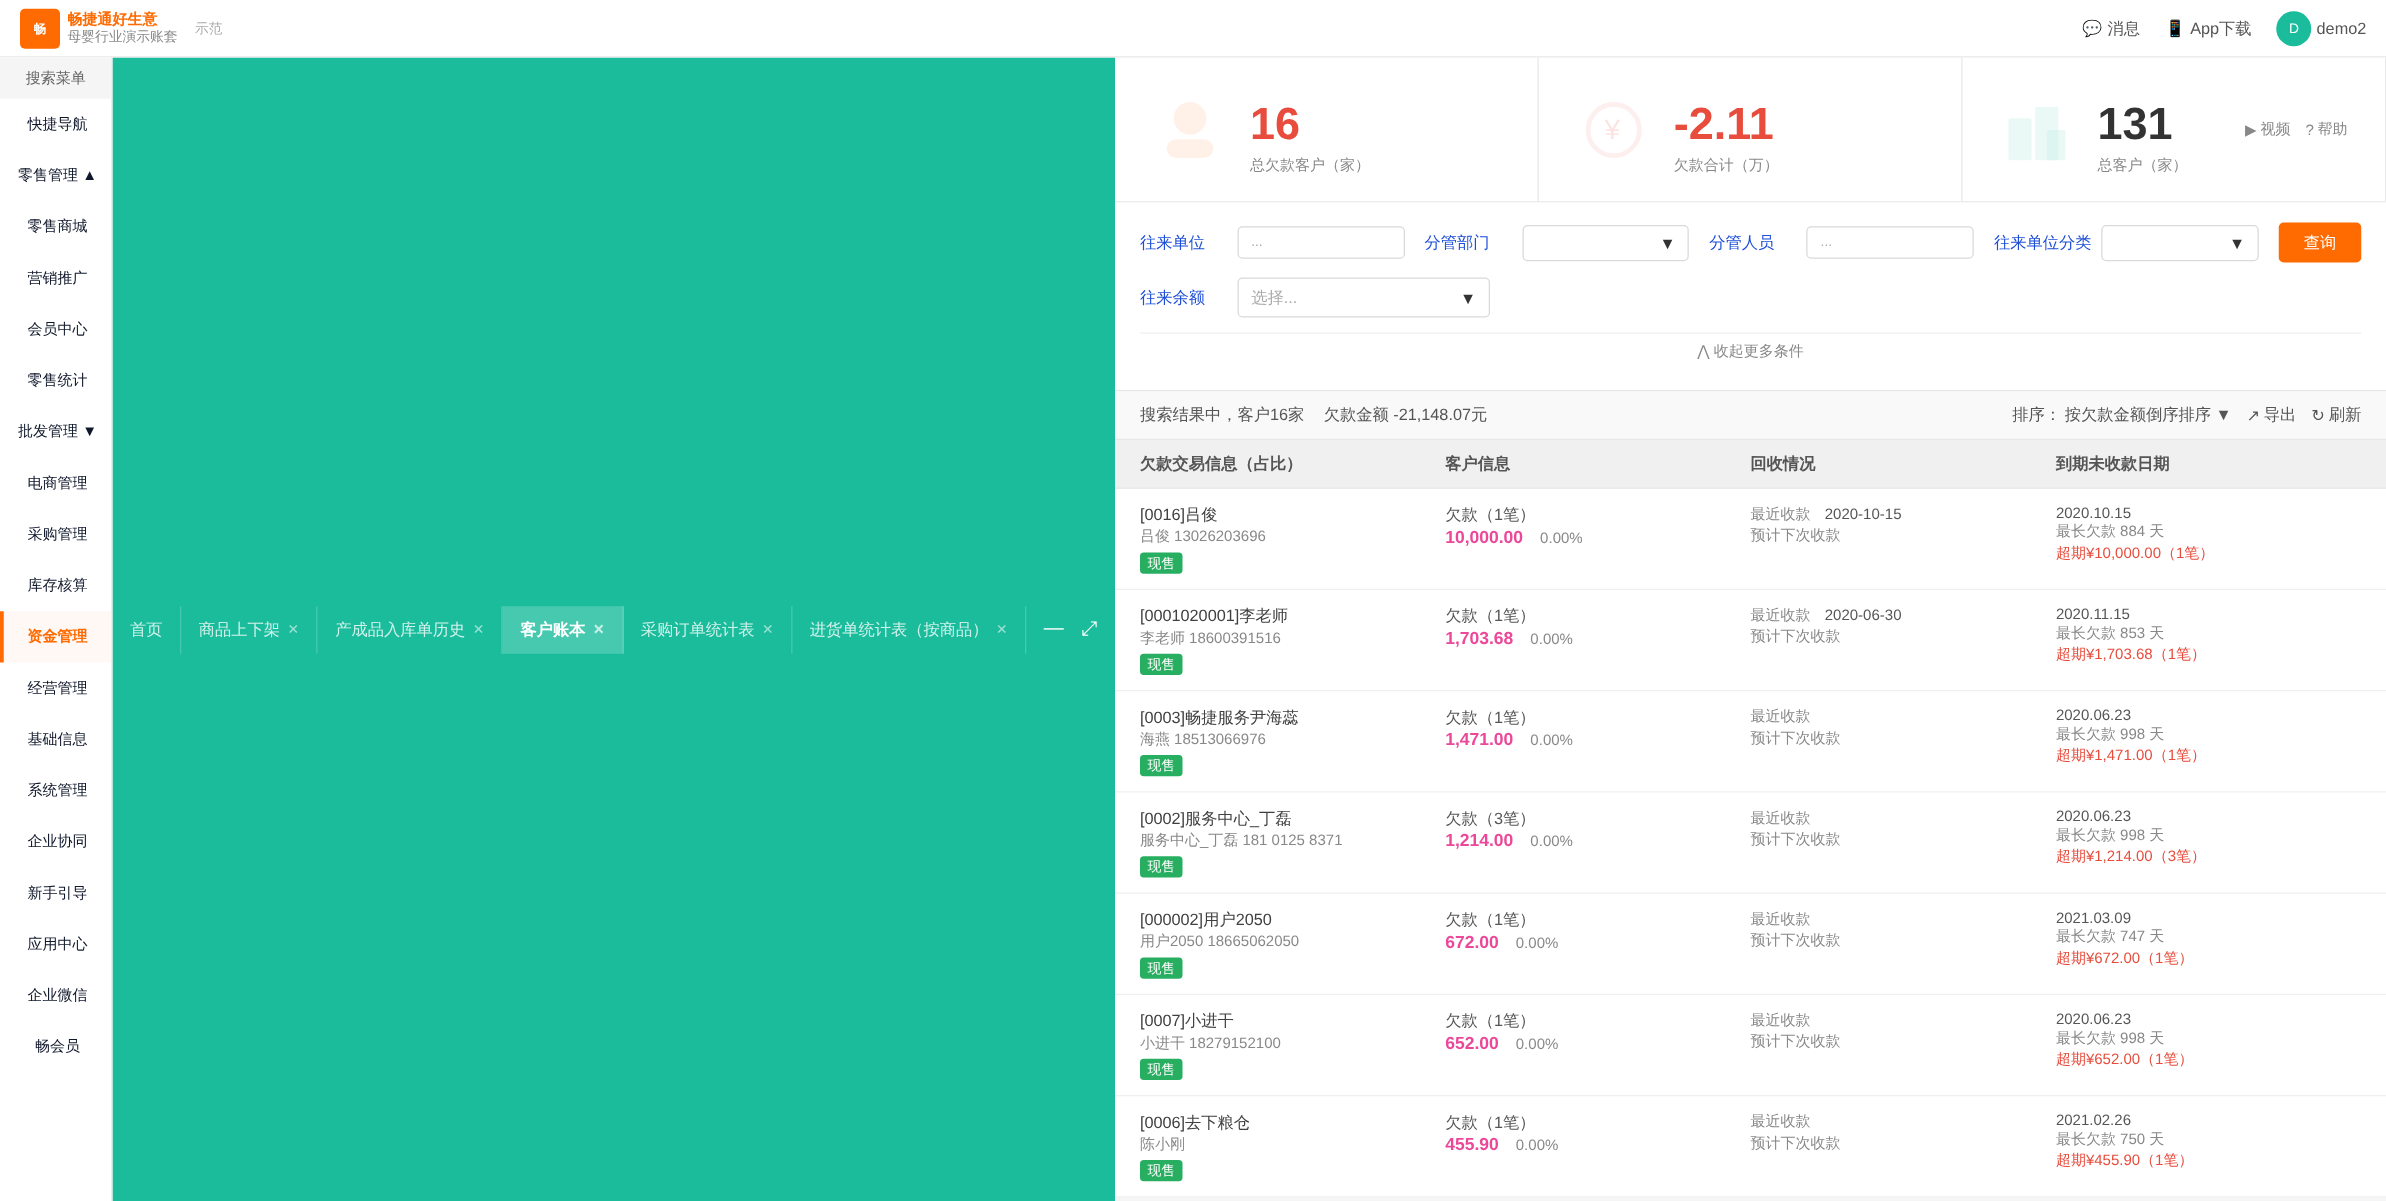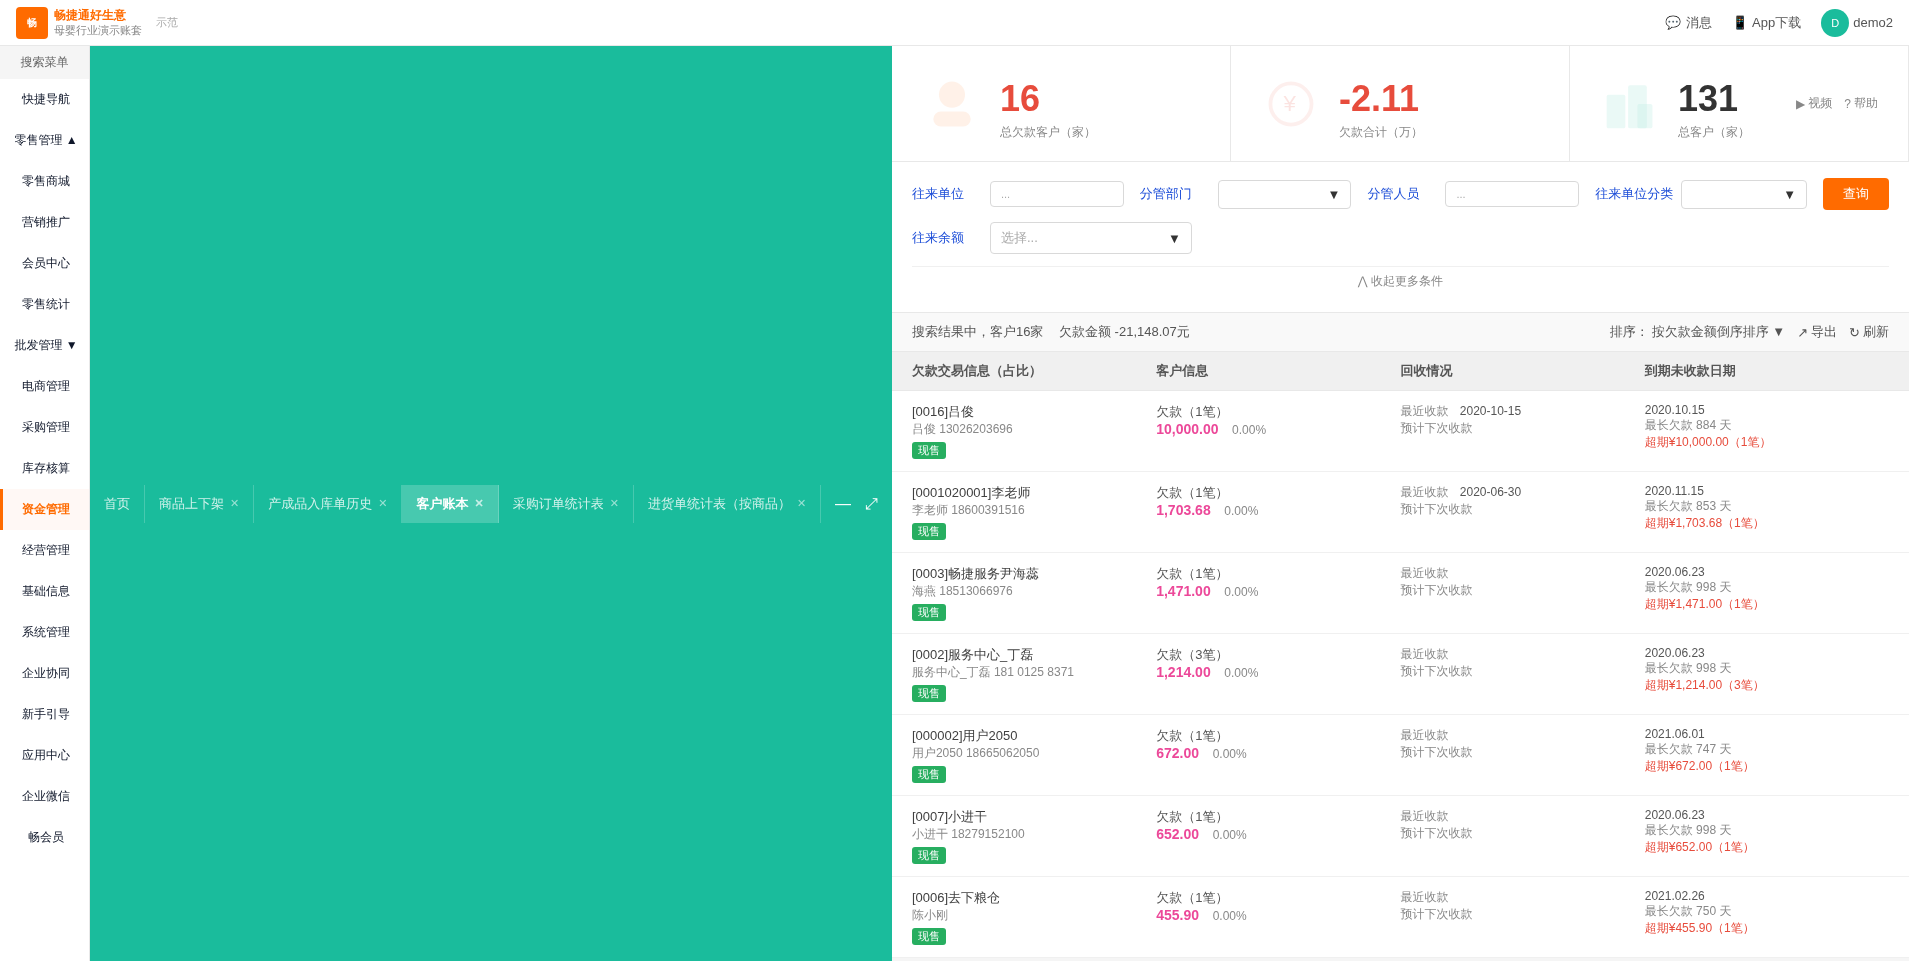--- a/index.html
+++ b/index.html
@@ -463,21 +463,21 @@
           </div>
           <div>
             <div class="recovery-row">
               <span>最近收款</span>
             </div>
             <div class="recovery-row">
               <span>预计下次收款</span>
             </div>
           </div>
           <div class="overdue-cell">
-            <div>2021.06.01</div>
+            <div>2021.03.09</div>
             <div class="overdue-days">最长欠款 747 天</div>
             <div class="overdue-link">超期¥672.00（1笔）</div>
           </div>
         </div>
 
         <div class="table-row">
           <div>
             <div class="customer-name">[0007]小进干</div>
             <div class="customer-id">小进干 18279152100</div>
             <span class="customer-tag">现售</span>

